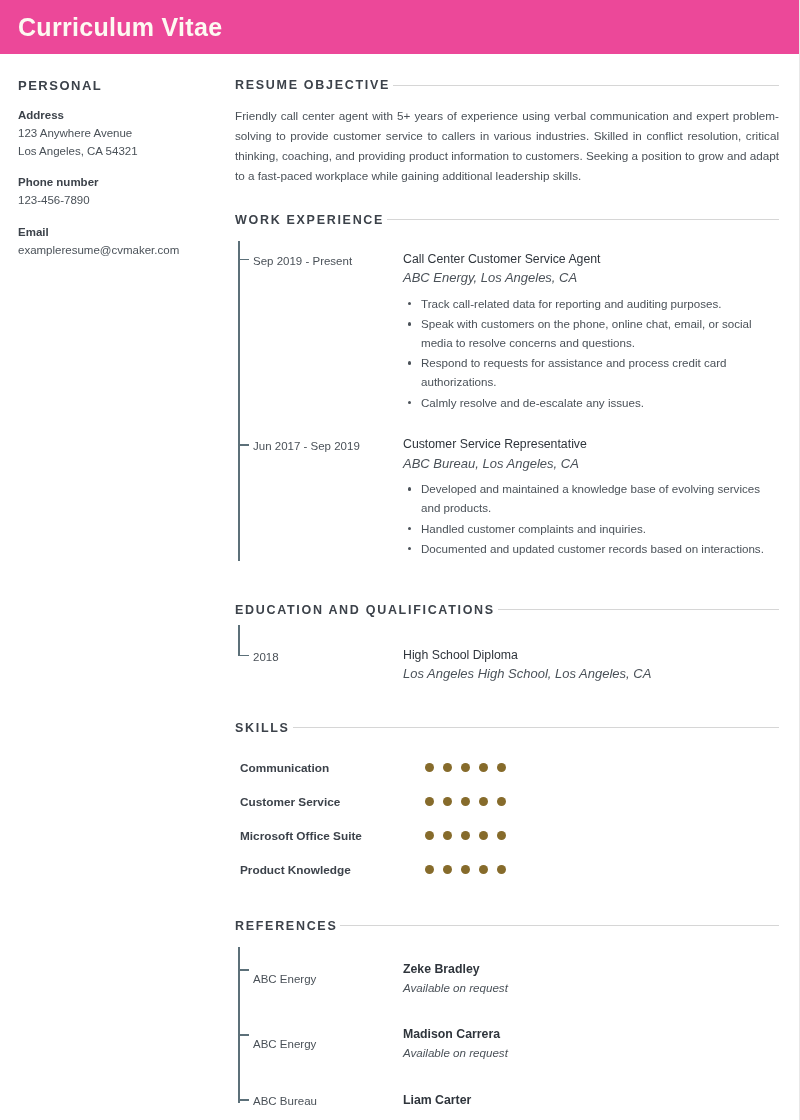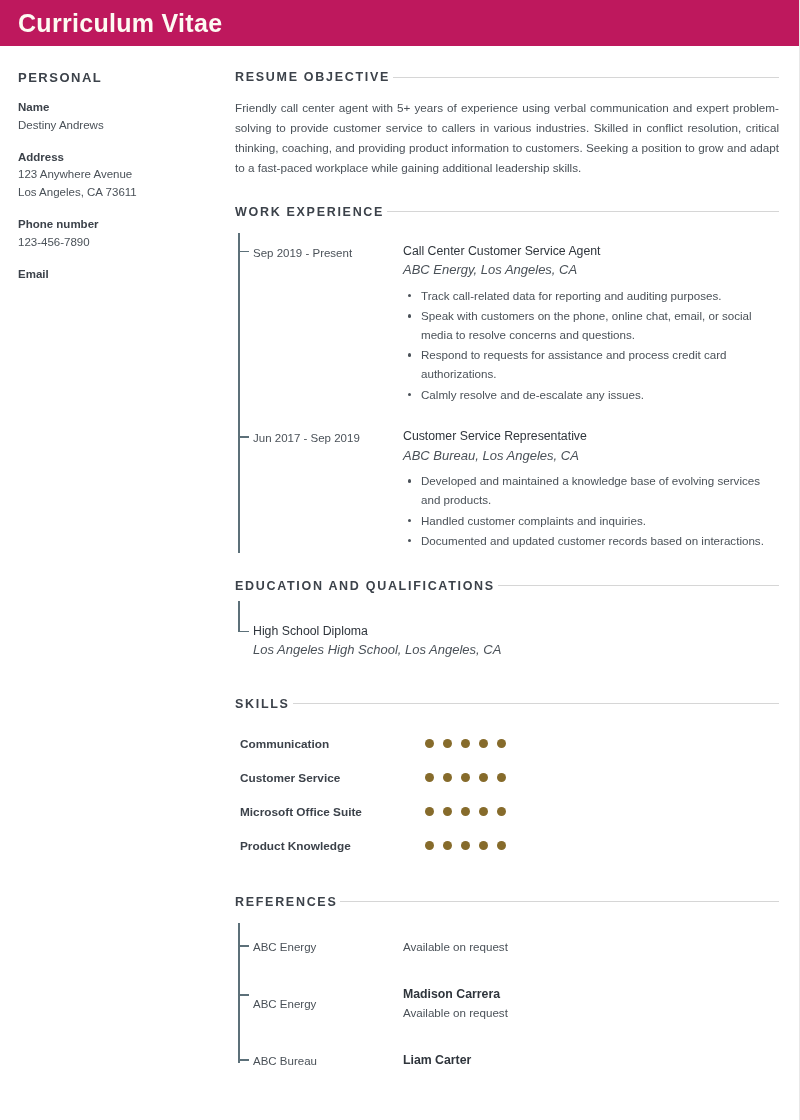--- a/index.html
+++ b/index.html
@@ -16,22 +16,22 @@
   }
   .page {
     width: 800px; height: 1120px;
     background: #ffffff;
     position: relative;
     border-right: 1px solid #e8e8e8;
   }
 
   
   .header-bar {
-    height: 46px;
-    background: #be185d;
+    height: 54px;
+    background: #ec4899;
     display: flex;
     align-items: center;
     padding-left: 18px;
   }
   .header-title {
     color: #fdfaf2;
     font-size: 25px;
     font-weight: bold;
     letter-spacing: 0.3px;
   }
@@ -174,40 +174,41 @@
     top: 7px;
     width: 3.4px;
     height: 3.4px;
     border-radius: 50%;
     background: #4a5158;
   }
 
   
   .work .timeline { padding-top: 10px; }
   .work .tl-row { margin-bottom: 22px; }
-  .work .tl-row:last-child { margin-bottom: 4px; }
+  .work .tl-row:last-child { margin-bottom: 20px; }
 
   
   .edu .timeline { padding-top: 16px; }
   .edu .timeline::before { top: -6px; height: 30px; bottom: auto; }
   .edu .tl-row { margin-bottom: 8px; }
   .edu .tl-date { flex: 0 0 150px; }
 
   
   .refs .timeline { padding-top: 14px; }
   .refs .tl-row { margin-bottom: 30px; align-items: center; }
   .refs .tl-row:last-child { margin-bottom: 0; }
   .refs .tl-name {
     font-size: 12.3px;
     font-weight: bold;
     color: #2f353c;
     line-height: 1.45;
   }
   .refs .tl-note {
     font-size: 11.6px;
+    font-style: italic;
     color: #4a5158;
     line-height: 1.5;
   }
   .refs .timeline::before { bottom: 8px; }
 
   
   .skills-list { padding-top: 12px; padding-left: 5px; }
   .skill-row {
     display: flex;
     align-items: center;
@@ -236,34 +237,31 @@
   <div class="header-bar">
     <div class="header-title">Curriculum Vitae</div>
   </div>
 
   <div class="body-cols">
 
     <aside class="sidebar">
       <div class="side-heading">PERSONAL</div>
       <div id="sidebar-fields">
           <div class="side-block">
-            <div class="side-label">Name</div>
-            <div class="side-value">Destiny Andrews</div>
-          </div>
-          <div class="side-block">
             <div class="side-label">Address</div>
             <div class="side-value">123 Anywhere Avenue</div>
-            <div class="side-value">Los Angeles, CA 73611</div>
+            <div class="side-value">Los Angeles, CA 54321</div>
           </div>
           <div class="side-block">
             <div class="side-label">Phone number</div>
             <div class="side-value">123-456-7890</div>
           </div>
           <div class="side-block">
             <div class="side-label">Email</div>
+            <div class="side-value">exampleresume@cvmaker.com</div>
           </div>
         </div>
     </aside>
 
     <main class="main">
 
       <section class="section">
         <div class="sec-head">
           <div class="sec-title">RESUME OBJECTIVE</div>
           <div class="sec-rule"></div>
@@ -307,20 +305,21 @@
 
       <div class="section-gap"></div>
 
       <section class="section edu">
         <div class="sec-head">
           <div class="sec-title">EDUCATION AND QUALIFICATIONS</div>
           <div class="sec-rule"></div>
         </div>
         <div class="timeline short" id="edu-timeline">
             <div class="tl-row">
+              <div class="tl-date">2018</div>
               <div class="tl-body">
                 <div class="tl-role">High School Diploma</div>
                 <div class="tl-org">Los Angeles High School, Los Angeles, CA</div>
               </div>
             </div>
           </div>
       </section>
 
       <div class="section-gap"></div>
 
@@ -377,20 +376,21 @@
 
       <section class="section refs">
         <div class="sec-head">
           <div class="sec-title">REFERENCES</div>
           <div class="sec-rule"></div>
         </div>
         <div class="timeline" id="refs-timeline">
             <div class="tl-row">
               <div class="tl-date">ABC Energy</div>
               <div class="tl-body">
+                <div class="tl-name">Zeke Bradley</div>
                 <div class="tl-note">Available on request</div>
               </div>
             </div>
             <div class="tl-row">
               <div class="tl-date">ABC Energy</div>
               <div class="tl-body">
                 <div class="tl-name">Madison Carrera</div>
                 <div class="tl-note">Available on request</div>
               </div>
             </div>

